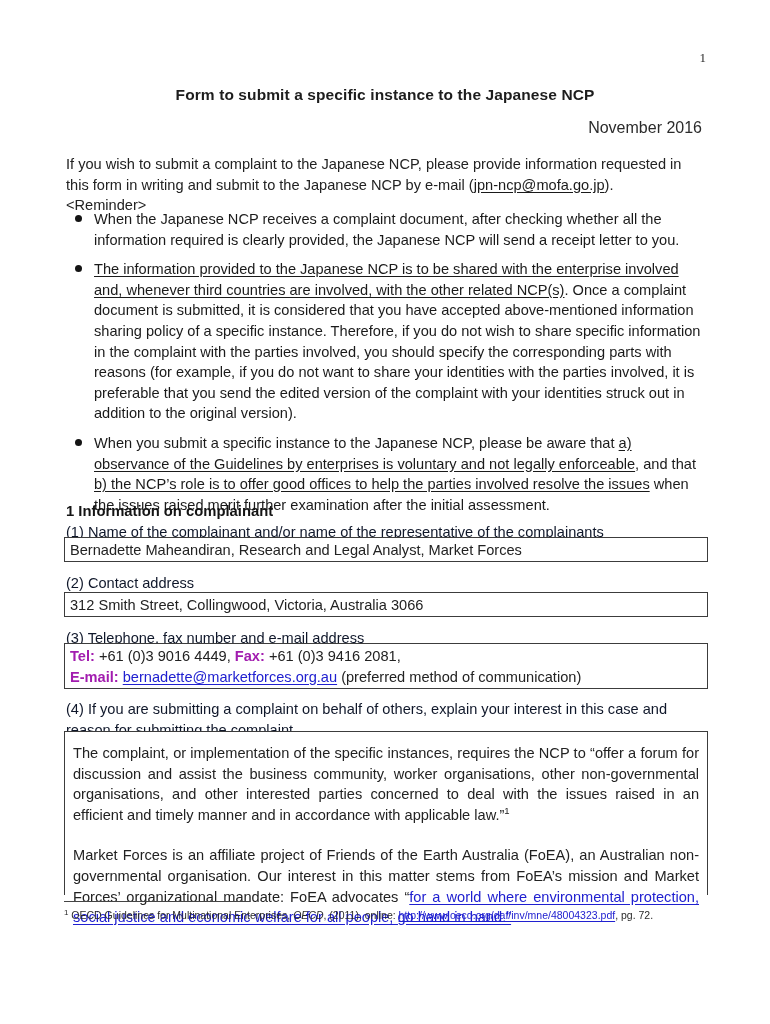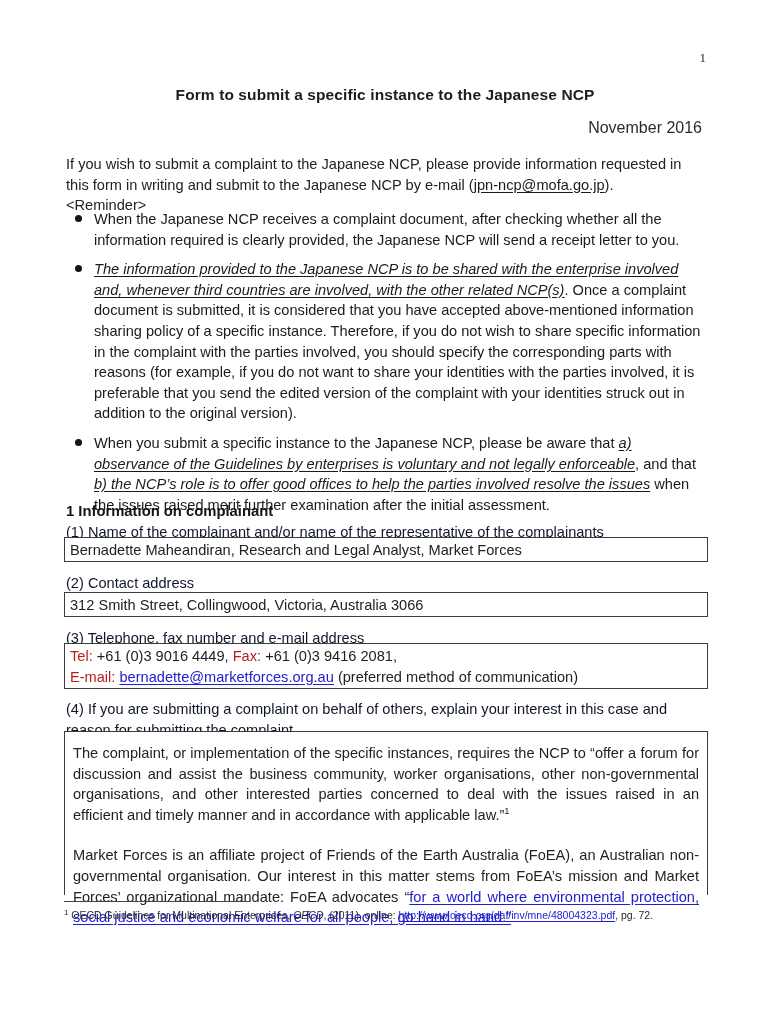--- a/index.html
+++ b/index.html
@@ -77,21 +77,21 @@
   .bullet-dot {
     position: absolute;
     left: 9px;
     top: 6px;
     width: 7px;
     height: 7px;
     border-radius: 50%;
     background: #141414;
   }
   .bullet-text { display: block; }
-  u.plain { text-decoration: underline; text-underline-offset: 1.5px; font-style: italic; }
+  u.plain { text-decoration: underline; text-underline-offset: 1.5px; }
 
   .section-heading {
     position: absolute;
     left: 66px;
     top: 503px;
     font-size: 14.8px;
     font-weight: bold;
     color: #141414;
   }
   .field-label {
@@ -142,21 +142,21 @@
   .link {
     color: #2020d0;
     text-decoration: underline;
     text-underline-offset: 1.5px;
   }
   .link-dark {
     color: #1a1a1a;
     text-decoration: underline;
     text-underline-offset: 1.5px;
   }
-  b.inline { font-weight: normal; color: #b91c1c; }
+  b.inline { font-weight: bold; color: #a21caf; }
 
   .footnote-rule {
     position: absolute;
     left: 64px;
     top: 901px;
     width: 186px;
     height: 0;
     border-top: 1.2px solid #444;
   }
   .footnote {

